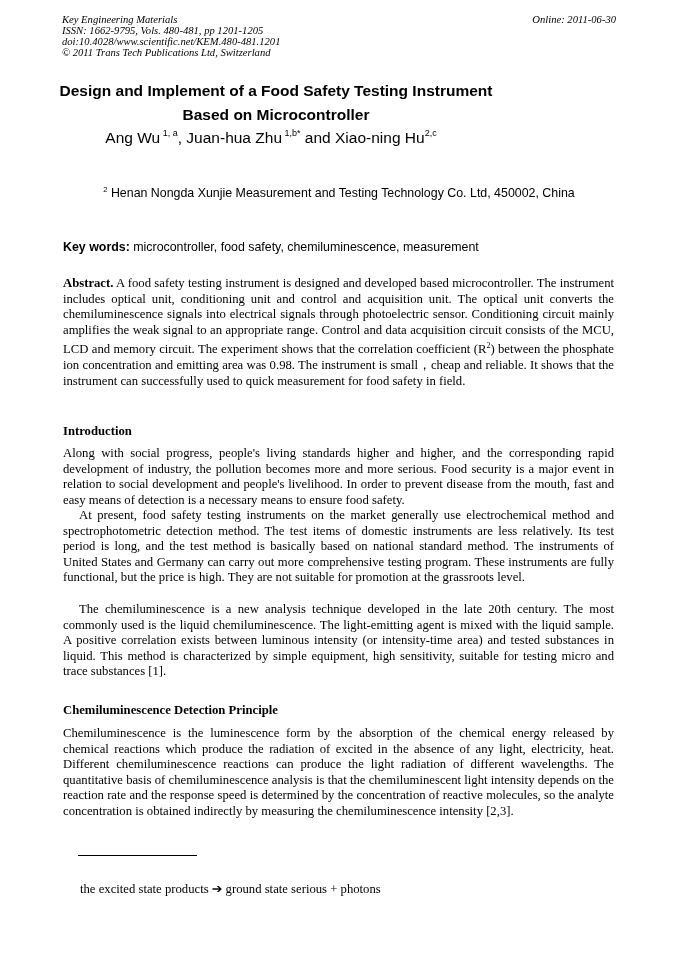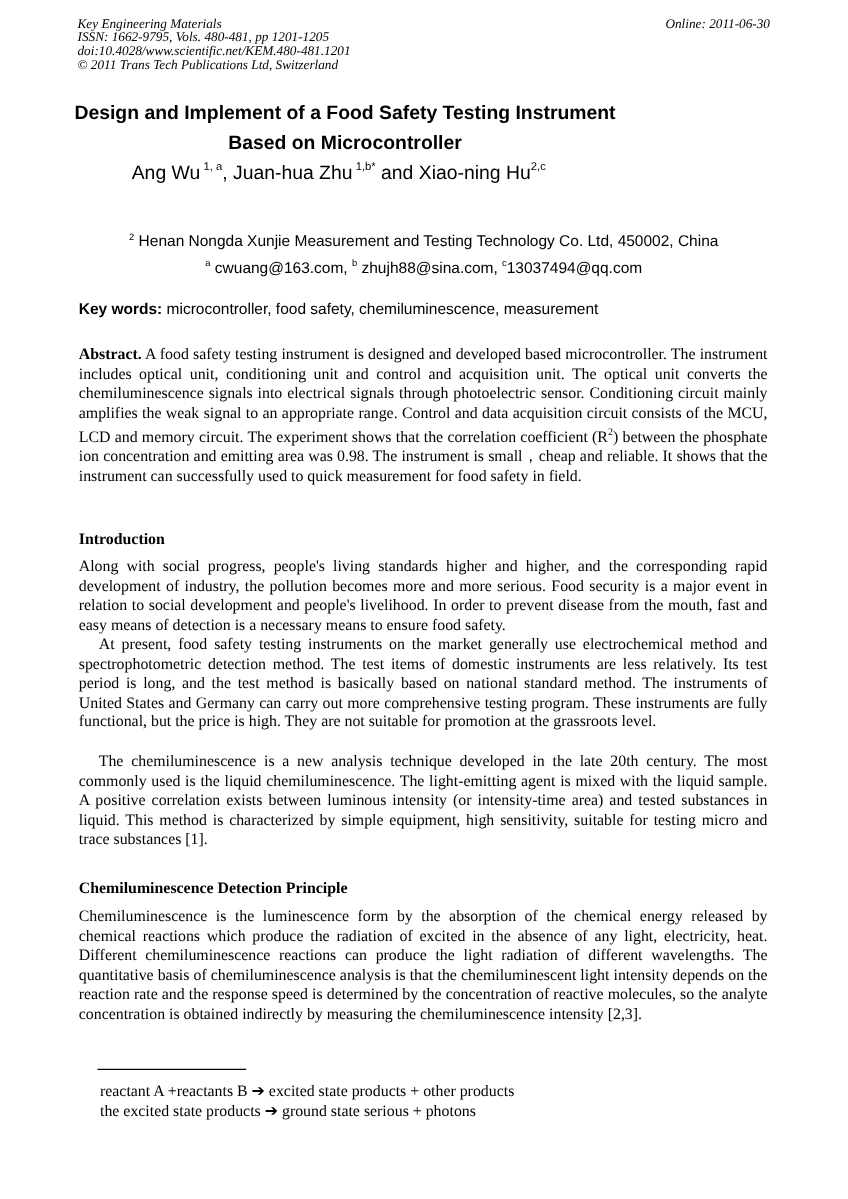--- a/index.html
+++ b/index.html
@@ -45,31 +45,29 @@
     <div>© 2011 Trans Tech Publications Ltd, Switzerland</div>
   </div>
   <div class="hdr-right">Online: 2011-06-30</div>
 
   <div class="title t1">Design and Implement of a Food Safety Testing Instrument</div>
   <div class="title t2">Based on Microcontroller</div>
 
   <div class="authors"><span>Ang Wu</span><sup> 1, a</sup><span>, </span><span>Juan-hua Zhu</span><sup> 1,b*</sup><span> and </span><span>Xiao-ning Hu</span><sup>2,c</sup></div>
 
   <div class="aff a2"><sup>2</sup><span> Henan Nongda Xunjie Measurement and Testing Technology Co. Ltd, 450002, China</span></div>
-  <div class="aff a3"><sup>a</sup><span> cwuang@163.com, </span><sup>b</sup><span> zhujh88@sina.com, </span><sup>c</sup><span>13037494@qq.com</span></div>
 
   <div class="kw"><b>Key words:</b><span> microcontroller, food safety,  chemiluminescence, measurement</span></div>
 
   <div class="para p-abs"><b>Abstract.</b><span> A food safety testing instrument is designed and developed based microcontroller. The instrument includes optical unit, conditioning unit and control and acquisition unit. The optical unit converts the chemiluminescence signals into electrical signals through photoelectric sensor. Conditioning circuit mainly amplifies the weak signal to an appropriate range. Control and data acquisition circuit consists of the MCU, LCD and memory circuit. The experiment shows that the correlation coefficient (R</span><sup style="font-size:8px;">2</sup><span>) between the phosphate ion concentration and emitting area was 0.98. The instrument is small，cheap and reliable. It shows that the instrument can successfully used to quick measurement for food safety in field.</span></div>
 
   <div class="h-intro">Introduction</div>
   <div class="para p-i1">Along with social progress, people's living standards higher and higher, and the corresponding rapid development of industry, the pollution becomes more and more serious. Food security is a major event in relation to social development and people's livelihood. In order to prevent disease from the mouth, fast and easy means of detection is a necessary means to ensure food safety.</div>
   <div class="para p-i2"><span class="indent"></span><span>At present, food safety testing instruments on the market generally use electrochemical method and spectrophotometric detection method. The test items of domestic instruments are less relatively. Its test period is long, and the test method is basically based on national standard method. The instruments of United States and Germany can carry out more comprehensive testing program. These instruments are fully functional, but the price is high. They are not suitable for promotion at the grassroots level.</span></div>
   <div class="para p-i3"><span class="indent"></span><span>The chemiluminescence is a new analysis technique developed in the late 20th century. The most commonly used is the liquid chemiluminescence. The light-emitting agent is mixed with the liquid sample. A positive correlation exists between luminous intensity (or intensity-time area) and tested substances in liquid. This method is characterized by simple equipment, high sensitivity, suitable for testing micro and trace substances [1].</span></div>
 
   <div class="h-chem">Chemiluminescence Detection Principle</div>
   <div class="para p-c1">Chemiluminescence is the luminescence form by the absorption of the chemical energy released by chemical reactions which produce the radiation of excited in the absence of any light, electricity, heat. Different chemiluminescence reactions can produce the light radiation of different wavelengths. The quantitative basis of chemiluminescence analysis is that the chemiluminescent light intensity depends on the reaction rate and the response speed is determined by the concentration of reactive molecules, so the analyte concentration is obtained indirectly by measuring the chemiluminescence intensity [2,3].</div>
 
   <div class="fn-rule"></div>
-  <div class="eq eq1">reactant A +reactants B ➔ excited state products + other products</div>
   <div class="eq eq2">the excited state products ➔ ground state serious + photons</div>
 
 </div>
 
 </body></html>

